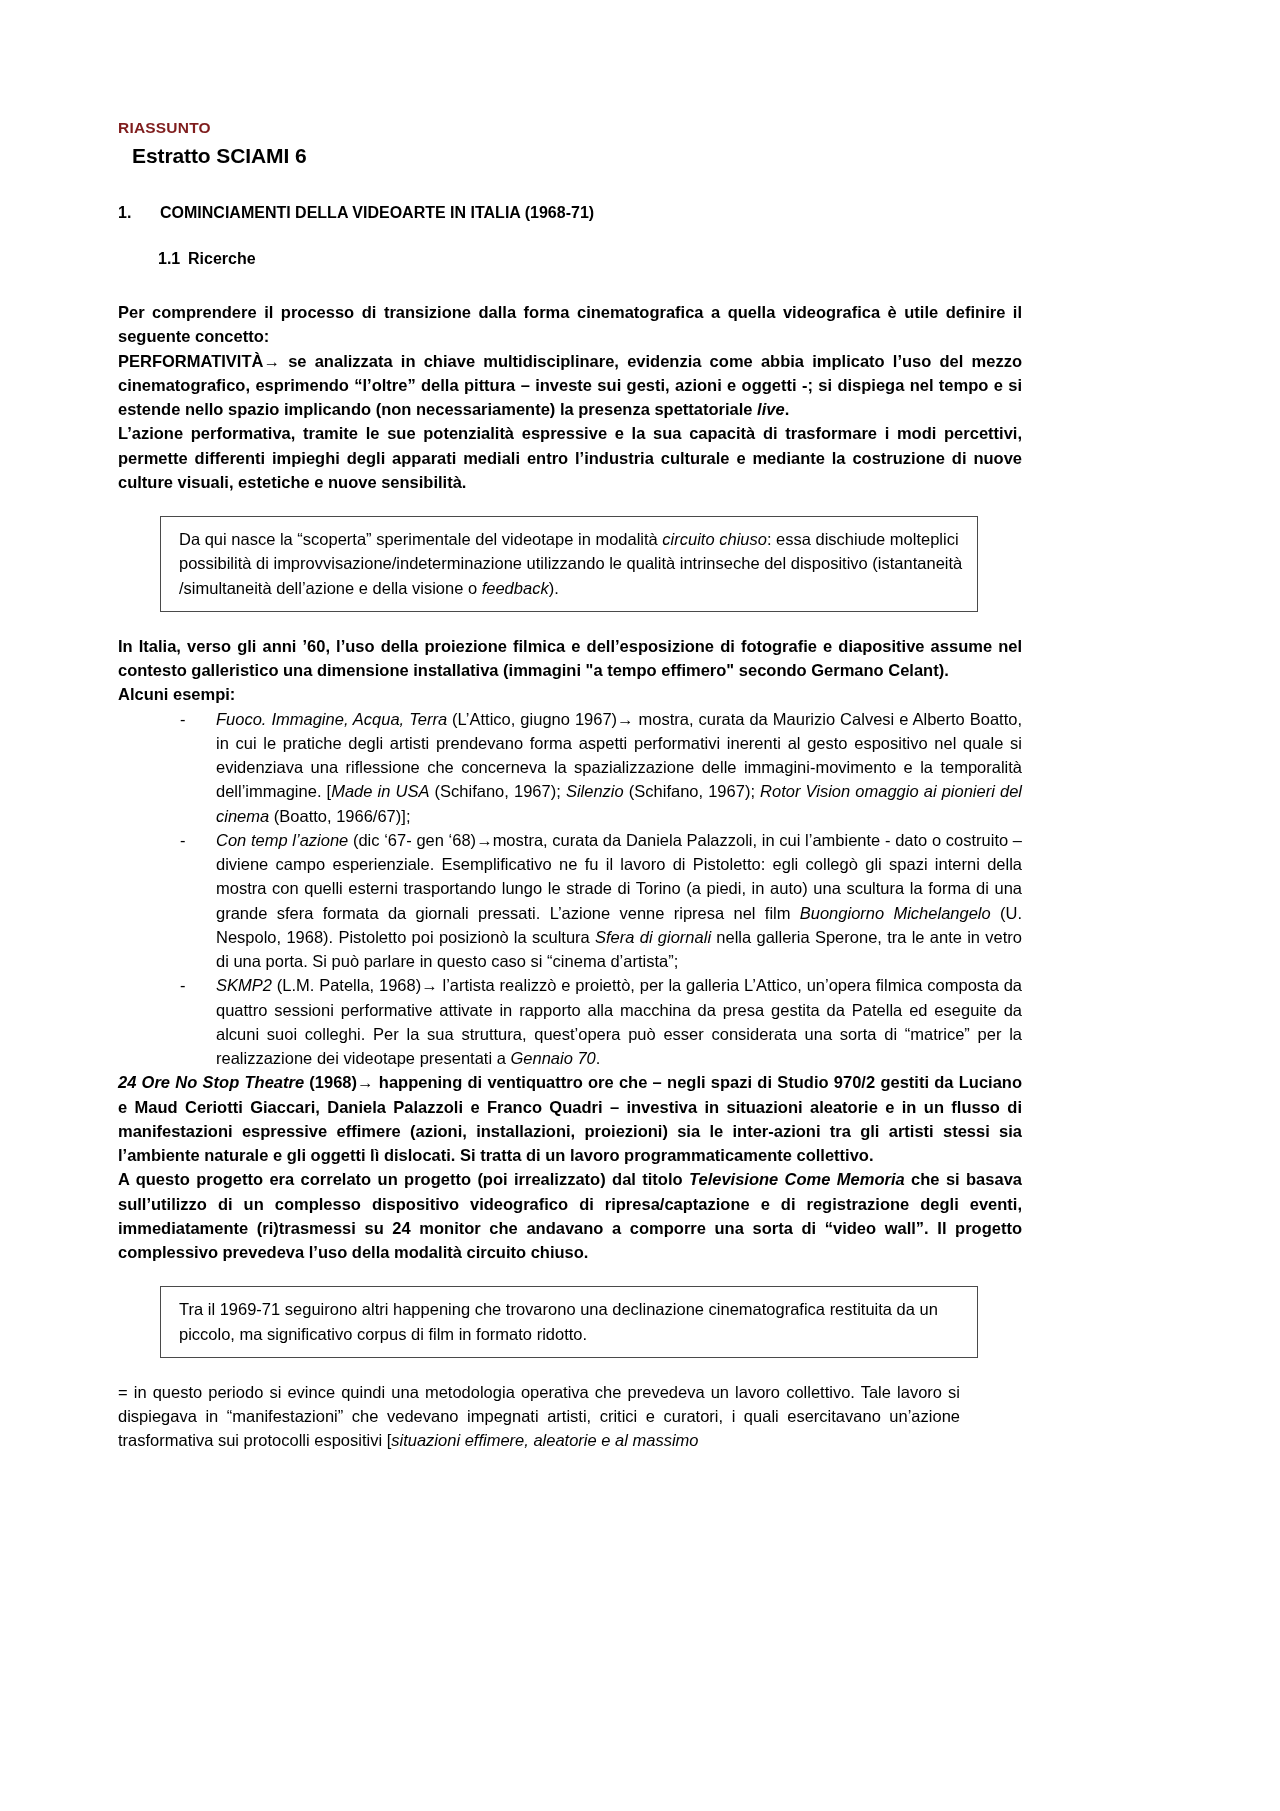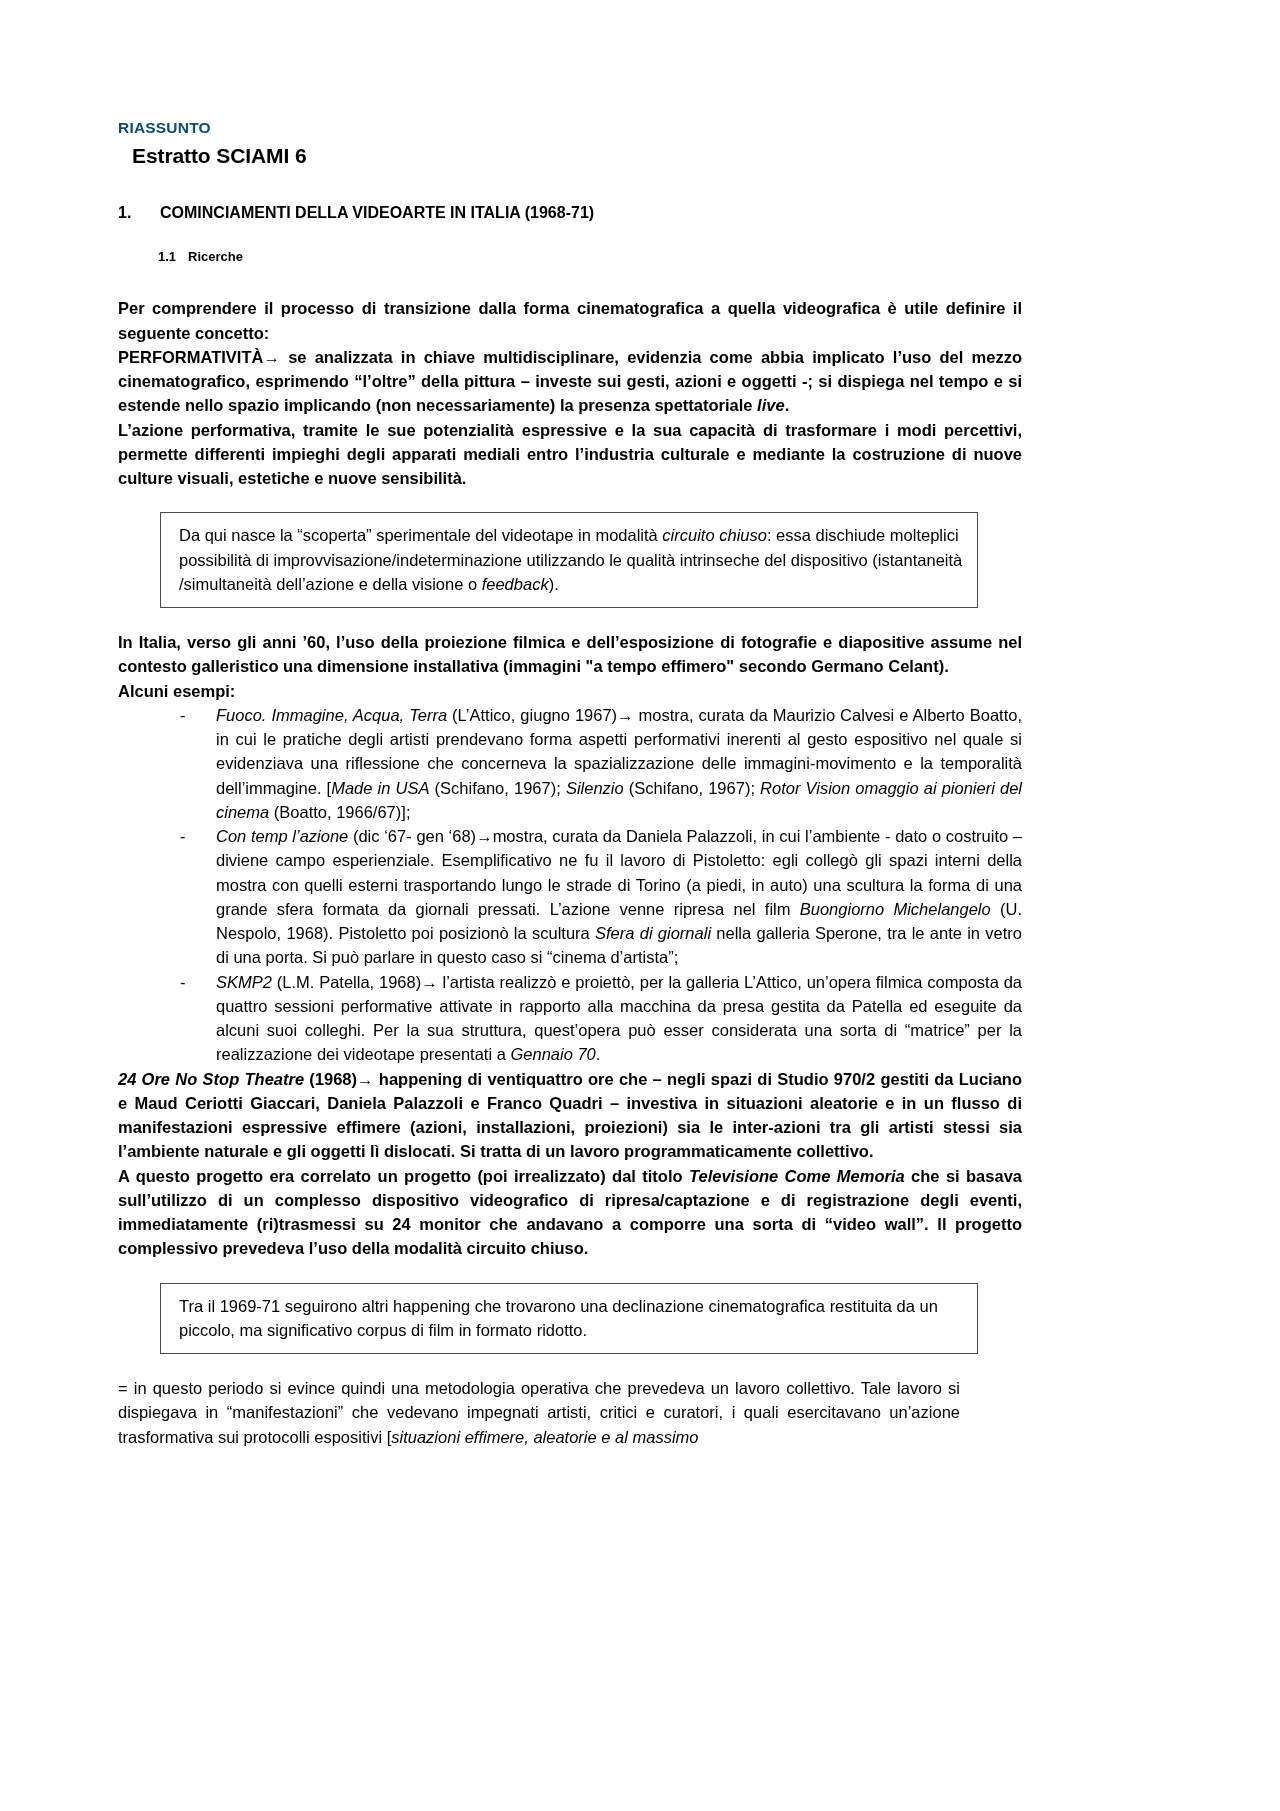--- a/index.html
+++ b/index.html
@@ -20,21 +20,21 @@
     background: #ffffff;
     box-sizing: border-box;
     padding: 118px 118px 40px 118px;
   }
   .content {
     width: 904px;
   }
 
   
   .kicker {
-    color: #0c4a6e;
+    color: #7f1d1d;
     font-weight: bold;
     font-size: 15.5px;
     letter-spacing: 0.2px;
     margin: 0 0 6px 0;
     line-height: 1.25;
   }
   .doc-title {
     font-size: 21px;
     font-weight: bold;
     margin: 0 0 34px 14px;
@@ -50,21 +50,21 @@
     line-height: 1.3;
   }
   .h-num .num {
     position: absolute;
     left: 0px;
     top: 0;
   }
   .h-sub {
     margin: 7px 0 30px 0;
     font-weight: bold;
-    font-size: 13px;
+    font-size: 16px;
     padding-left: 40px;
     line-height: 1.3;
   }
   .h-sub .sn { display: inline-block; min-width: 30px; }
 
   
   p.body {
     font-size: 16.5px;
     line-height: 1.47;
     margin: 0 0 0 0;

